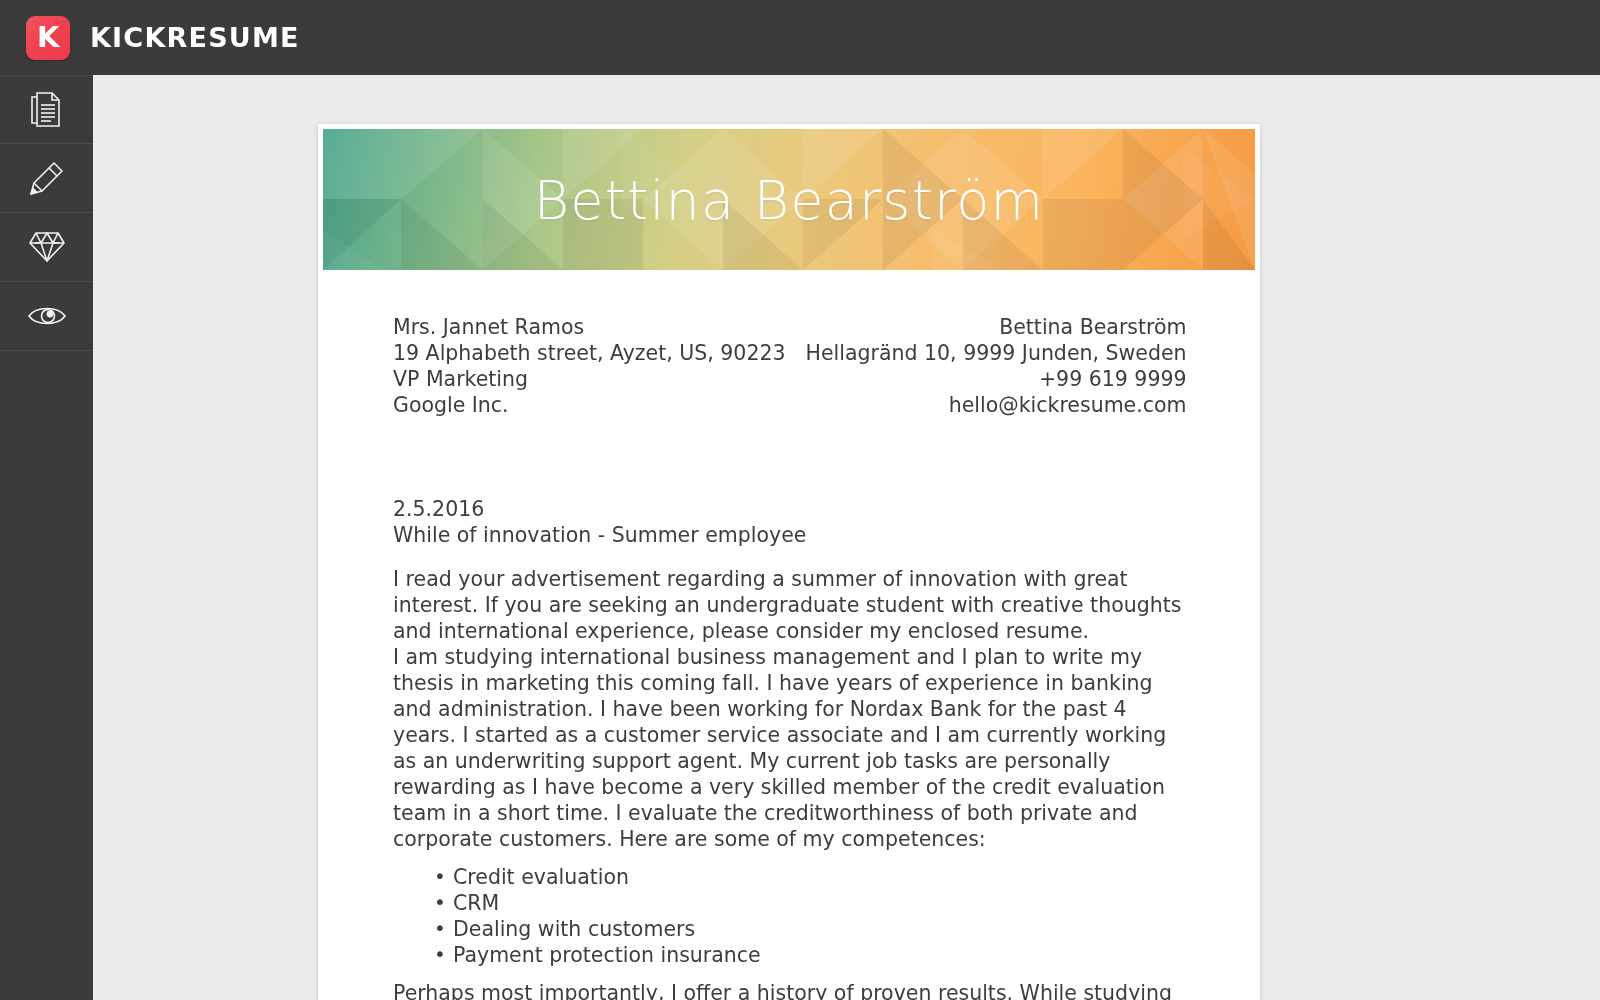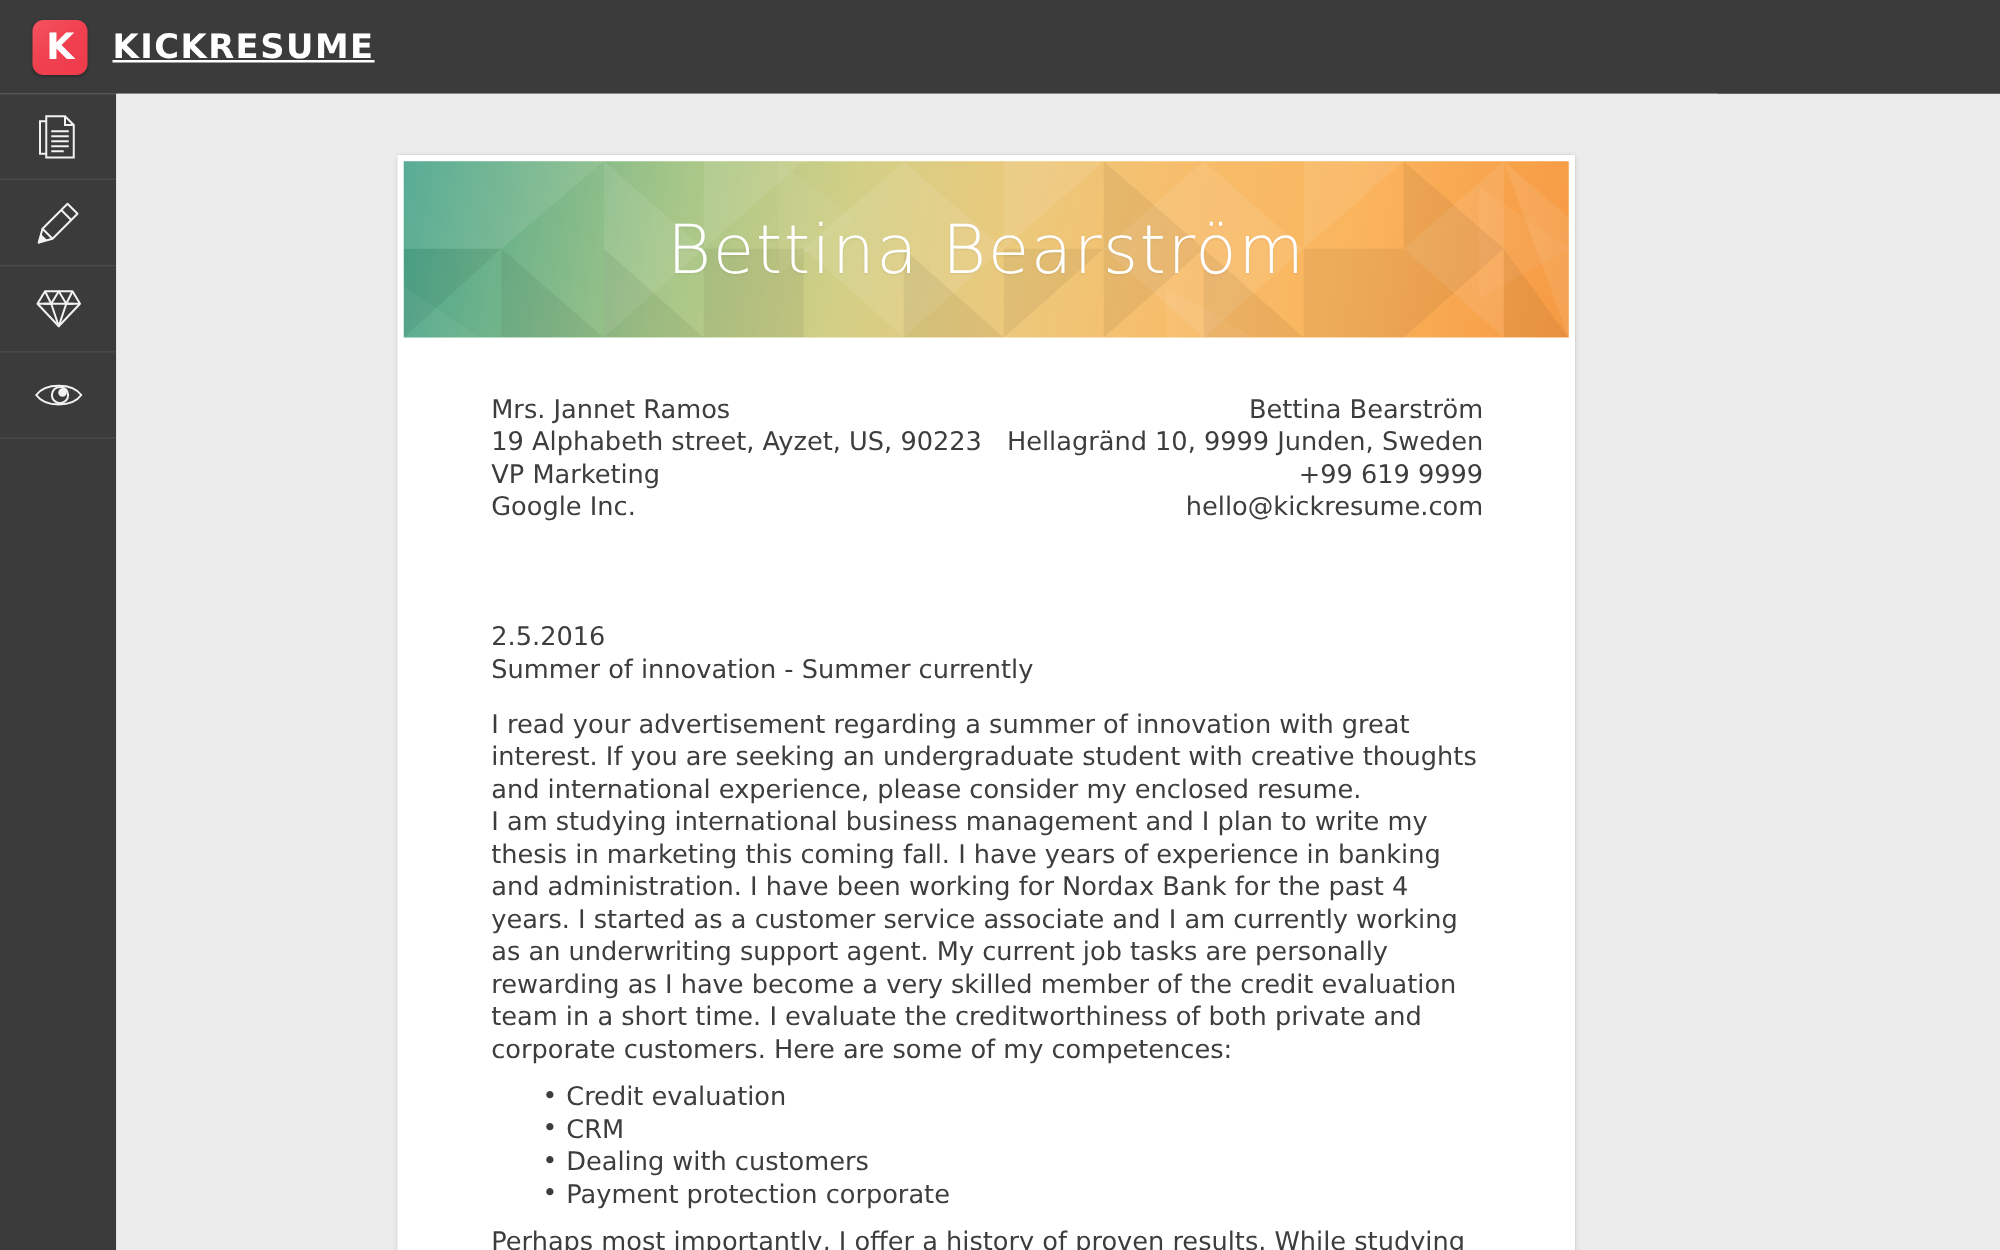--- a/index.html
+++ b/index.html
@@ -39,21 +39,20 @@
     font-weight: bold;
     line-height: 1;
     letter-spacing: -0.5px;
   }
   .logo-text {
     margin-left: 20px;
     color: #ffffff;
     font-size: 27px;
     font-weight: bold;
     letter-spacing: 1.2px;
-    text-decoration: underline;
   }
 
   
   .sidebar {
     position: absolute;
     top: 75px; left: 0;
     width: 93px;
     height: 925px;
     background: #3b3b3b;
   }
@@ -277,30 +276,30 @@
         <div class="addr-right">
           <div class="addr-line">Bettina Bearström</div>
           <div class="addr-line">Hellagränd 10, 9999 Junden, Sweden</div>
           <div class="addr-line">+99 619 9999</div>
           <div class="addr-line">hello@kickresume.com</div>
         </div>
       </div>
 
       <div class="meta">
         <div class="meta-line">2.5.2016</div>
-        <div class="meta-line">Summer of innovation - Summer currently</div>
+        <div class="meta-line">While of innovation - Summer employee</div>
       </div>
 
       <div class="body-copy">
         <p class="para">I read your advertisement regarding a summer of innovation with great interest. If you are seeking an undergraduate student with creative thoughts and international experience, please consider my enclosed resume.</p>
         <p class="para">I am studying international business management and I plan to write my thesis in marketing this coming fall. I have years of experience in banking and administration. I have been working for Nordax Bank for the past 4 years. I started as a customer service associate and I am currently working as an underwriting support agent. My current job tasks are personally rewarding as I have become a very skilled member of the credit evaluation team in a short time. I evaluate the creditworthiness of both private and corporate customers. Here are some of my competences:</p>
         <ul class="bullets">
           <li>Credit evaluation</li>
           <li>CRM</li>
           <li>Dealing with customers</li>
-          <li>Payment protection corporate</li>
+          <li>Payment protection insurance</li>
         </ul>
         <p class="para">Perhaps most importantly, I offer a history of proven results. While studying in Croatia, I received an excellent review in the course on the Croatian economy with my project paper "Tourism development strategy for Croatia". I also had excellent results in the “Business Negotiation” class, where I demonstrated on paper how to implement negotiation strategies to increase sales for a global leader in household appliances. Given the opportunity, I'm confident in my ability to achieve similar groundbreaking results while being part of your</p>
       </div>
 
     </div>
   </div>
 </div>
 
 </body></html>

